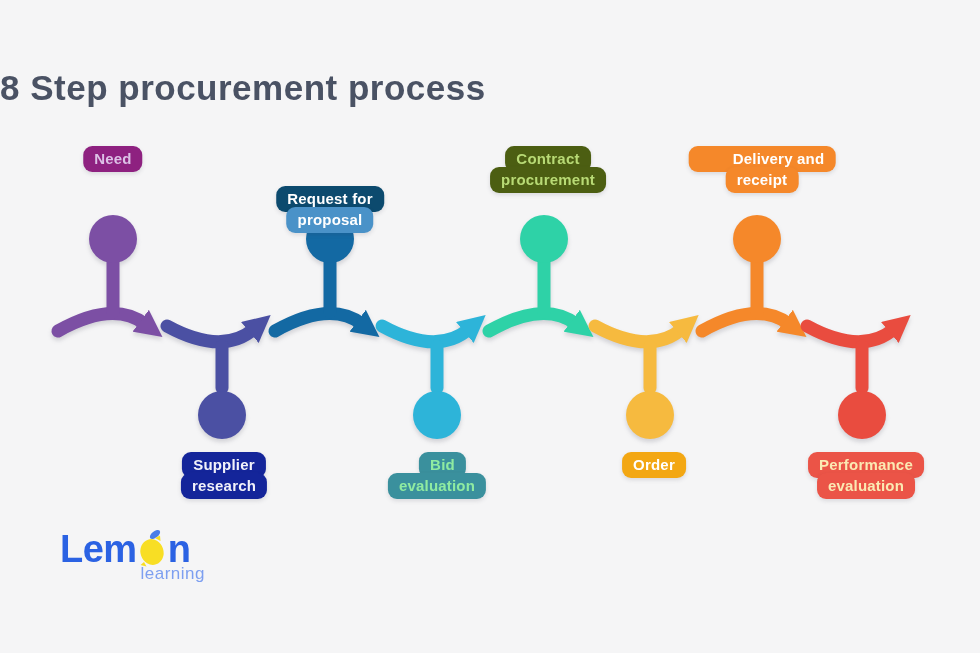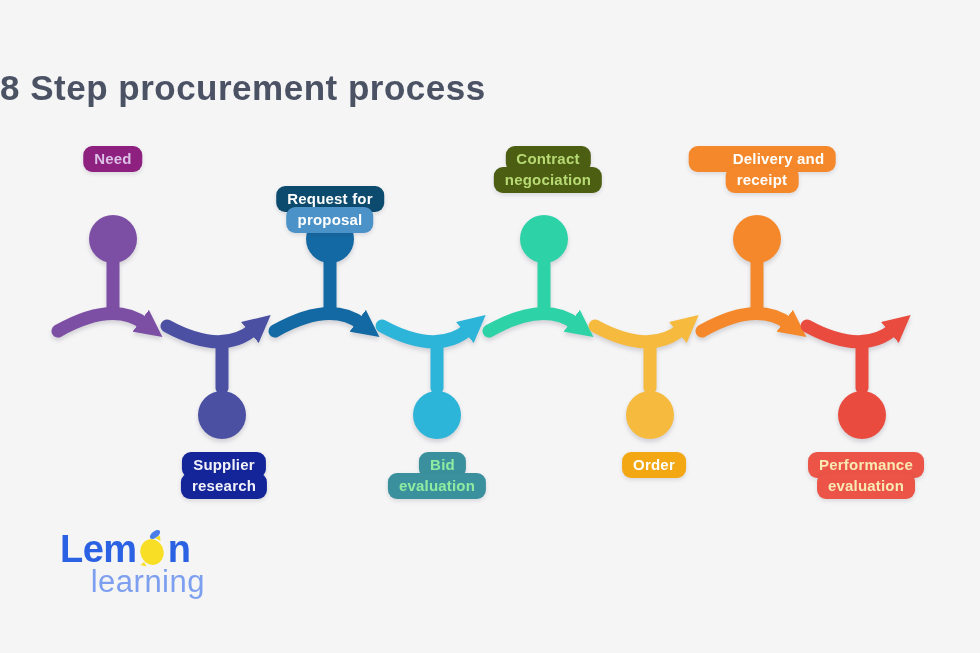--- a/index.html
+++ b/index.html
@@ -22,21 +22,21 @@
   .pill{
     font-size:15px;font-weight:700;line-height:20px;letter-spacing:.2px;
     padding:3px 11px;border-radius:9px;white-space:nowrap;
     box-shadow:0 2px 4px rgba(60,60,80,.15);
   }
   .pill + .pill{margin-top:-5px;}
 
   .logo{position:absolute;left:60px;top:527px;width:145px;}
   .logo-top{display:flex;align-items:center;font-size:38px;font-weight:700;letter-spacing:-.5px;line-height:40px;}
   .lemon-svg{margin:0 -1px 2px -1px;}
-  .logo-sub{font-size:31px;font-weight:500;text-align:right;margin-top:-7px;letter-spacing:.5px;}
+  .logo-sub{font-size:17px;font-weight:500;text-align:right;margin-top:-7px;letter-spacing:.5px;}
 </style>
 </head>
 <body>
 
 <div class="canvas" style="background: rgb(245, 245, 246);">
 
   <div class="page-title" style="color: rgb(74, 82, 100);">8 Step procurement process</div>
 
   <svg class="flow-svg" width="980" height="653" viewBox="0 0 980 653">
     <defs>
@@ -125,21 +125,21 @@
   <div class="step-label top" style="left:330px">
     <span class="pill" style="background-color: #0c4a6e; color: rgb(255, 255, 255); margin-top: 40px;">Request for</span>
     <span class="pill" style="background-color: rgb(74, 146, 200); color: rgb(255, 255, 255);">proposal</span>
   </div>
   <div class="step-label bottom" style="left:437px">
     <span class="pill" style="background-color: rgb(58, 144, 157); color: rgb(143, 235, 161); margin-left: 11px;">Bid</span>
     <span class="pill" style="background-color: rgb(58, 144, 157); color: rgb(143, 235, 161);">evaluation</span>
   </div>
   <div class="step-label top" style="left:548px">
     <span class="pill" style="background-color: rgb(76, 94, 18); color: rgb(184, 218, 117);">Contract</span>
-    <span class="pill" style="background-color: rgb(76, 94, 18); color: rgb(184, 218, 117);">negociation</span>
+    <span class="pill" style="background-color: rgb(76, 94, 18); color: rgb(184, 218, 117);">procurement</span>
   </div>
   <div class="step-label bottom" style="left:654px">
     <span class="pill" style="background-color: rgb(243, 167, 19); color: rgb(255, 255, 255);">Order</span>
   </div>
   <div class="step-label top" style="left:762px">
     <span class="pill" style="background-color: rgb(245, 136, 42); color: rgb(255, 255, 255); padding-left: 44px;">Delivery and</span>
     <span class="pill" style="background-color: rgb(245, 136, 42); color: rgb(255, 255, 255);">receipt</span>
   </div>
   <div class="step-label bottom" style="left:866px">
     <span class="pill" style="background-color: rgb(235, 84, 71); color: rgb(251, 233, 179);">Performance</span>

